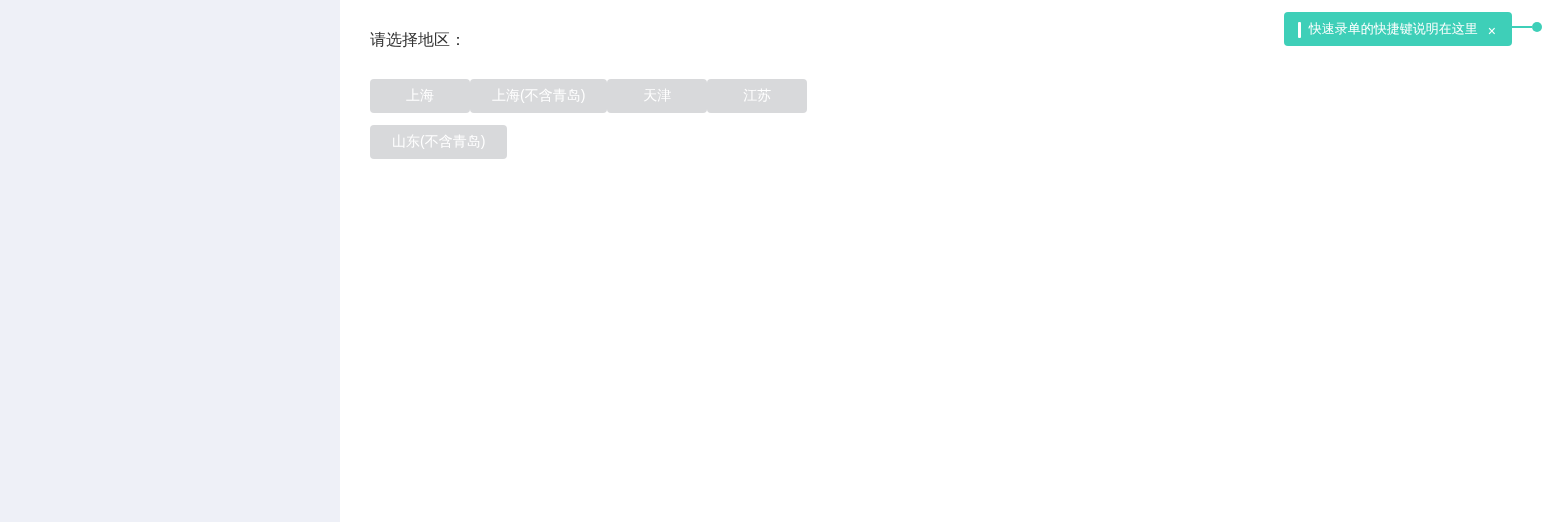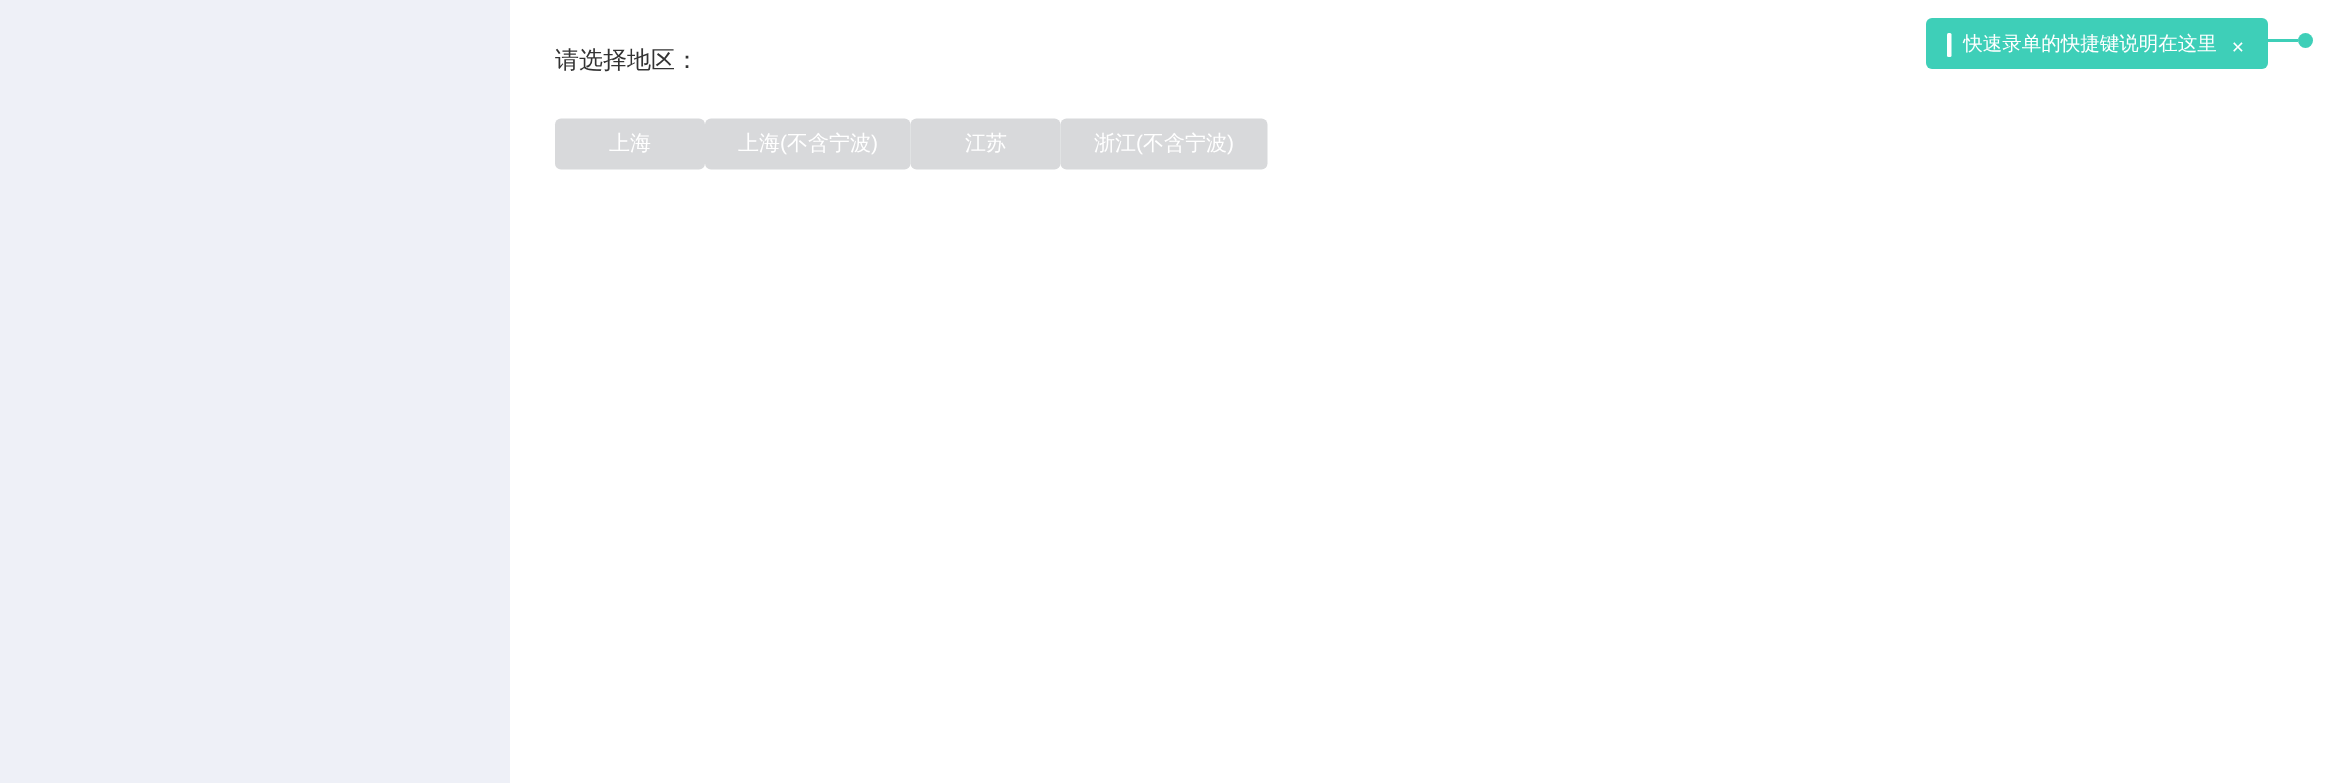--- a/index.html
+++ b/index.html
@@ -119,26 +119,27 @@
 </head>
 <body>
 
 <div class="left-sidebar"></div>
 
 <div class="main-content">
   <div class="page-title">请选择地区：</div>
 
   <div class="region-buttons-row">
   <button class="region-btn">上海</button>
-      <button class="region-btn">上海(不含宁波)</button>
+      <button class="region-btn">上海(不含青岛)</button>
+      <button class="region-btn">天津</button>
       <button class="region-btn">江苏</button>
-      <button class="region-btn">浙江(不含宁波)</button>
     </div>
 
   <div class="region-buttons-row">
+  <button class="region-btn">山东(不含青岛)</button>
     </div>
 </div>
 
 <div class="tooltip-banner">
   <span class="bar"></span>
   <span>快速录单的快捷键说明在这里</span>
   <button class="close-btn">×</button>
 </div>
 <div class="tooltip-line"></div>
 <div class="tooltip-dot"></div>

